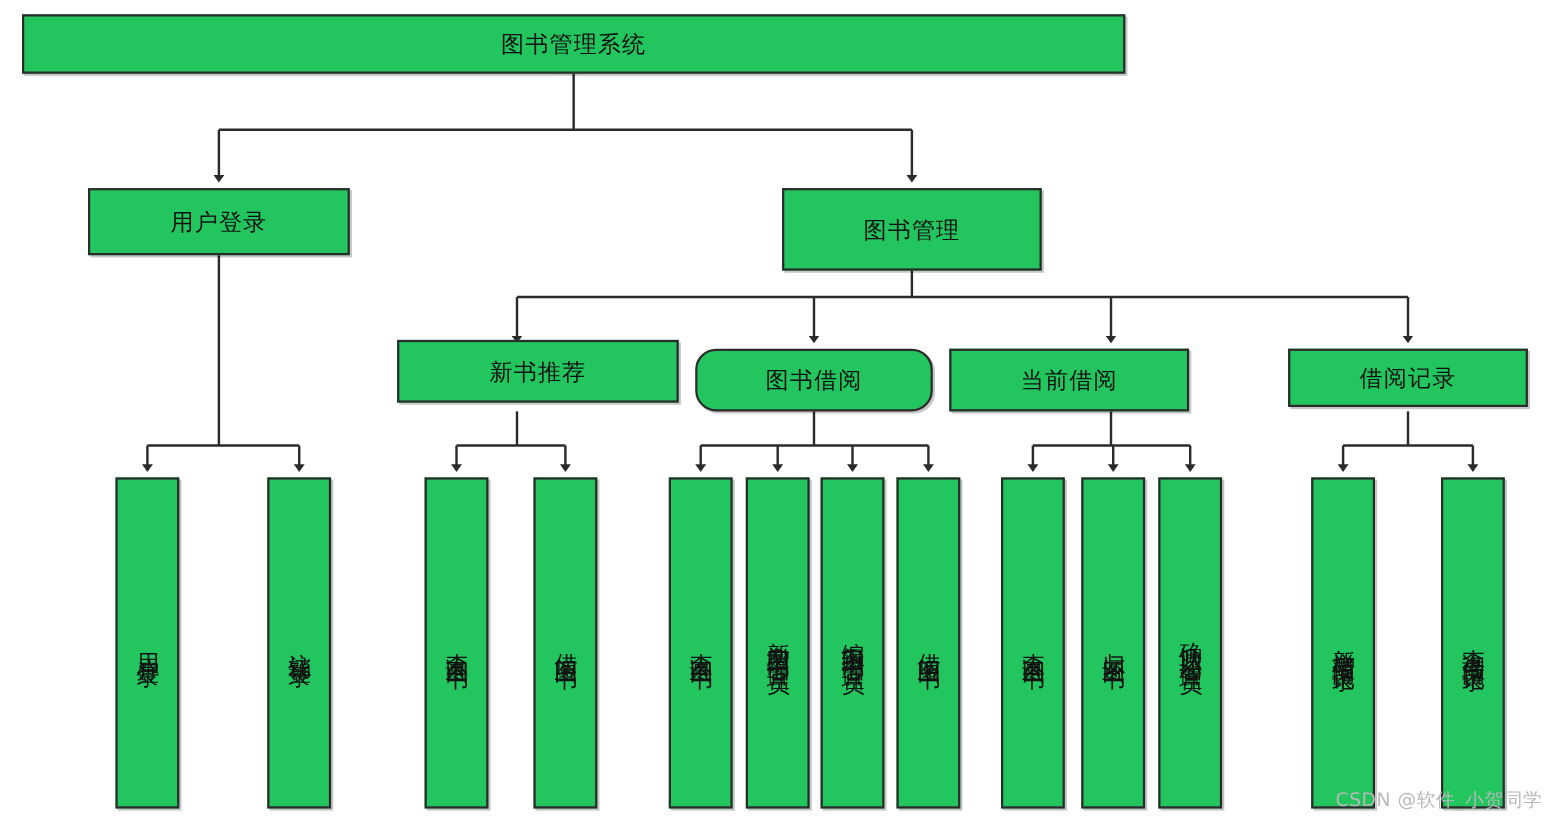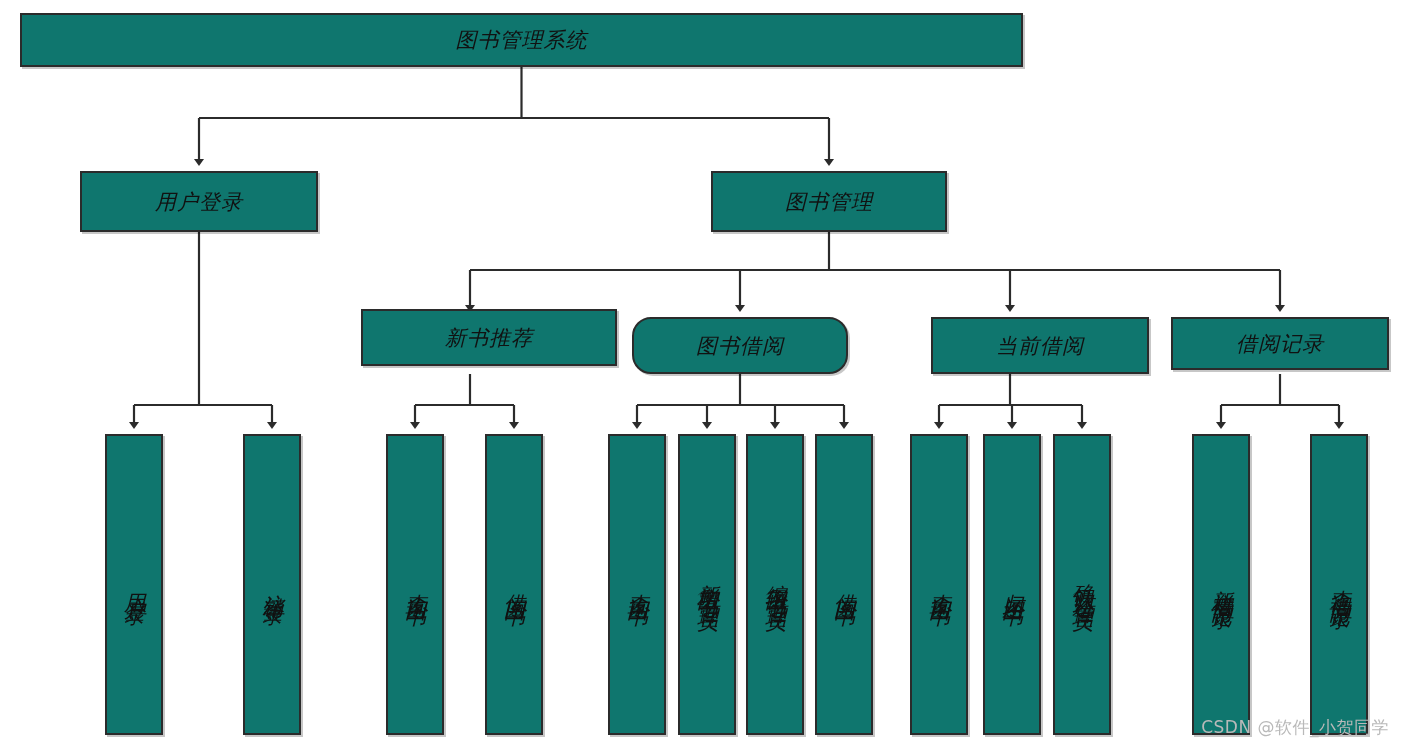--- a/index.html
+++ b/index.html
@@ -21,47 +21,46 @@
     position: absolute;
     left: 0;
     top: 0;
     width: 1405px;
     height: 747px;
     pointer-events: none;
   }
   .node {
     position: absolute;
     box-sizing: border-box;
-    background: #0f766e;
+    background: #22c55e;
     border: 2px solid #2b2b2b;
     box-shadow: 2px 2px 0 rgba(0,0,0,0.22);
     display: flex;
     align-items: center;
     justify-content: center;
     color: #111111;
-    font-style: italic;
   }
   .node.horizontal {
     font-size: 21px;
     letter-spacing: 1px;
   }
   .node.vertical {
     font-size: 21px;
     padding: 6px 0;
   }
   .node.vertical .vtext {
     writing-mode: vertical-rl;
     text-orientation: upright;
     letter-spacing: 4px;
     line-height: 1;
     white-space: nowrap;
   }
   .watermark {
     position: absolute;
-    right: 16px;
+    right: 3px;
     bottom: 8px;
     font-size: 17px;
     color: #b9b9b9;
     letter-spacing: 0.5px;
     white-space: nowrap;
   }
 </style>
 </head>
 <body>
 
@@ -110,30 +109,30 @@
       </g>
   </svg>
 
   <div id="node-layer">
       <div class="node horizontal" style="left: 20px; top: 13px; width: 1003px; height: 54px;">
         <span>图书管理系统</span>
       </div>
       <div class="node horizontal" style="left: 80px; top: 171px; width: 238px; height: 61px;">
         <span>用户登录</span>
       </div>
-      <div class="node horizontal" style="left: 711px; top: 171px; width: 236px; height: 61px;">
+      <div class="node horizontal" style="left: 711px; top: 171px; width: 236px; height: 75px;">
         <span>图书管理</span>
       </div>
       <div class="node horizontal" style="left: 361px; top: 309px; width: 256px; height: 57px;">
         <span>新书推荐</span>
       </div>
       <div class="node horizontal" style="left: 632px; top: 317px; width: 216px; height: 57px; border-radius: 19px;">
         <span>图书借阅</span>
       </div>
-      <div class="node horizontal" style="left: 931px; top: 317px; width: 218px; height: 57px;">
+      <div class="node horizontal" style="left: 863px; top: 317px; width: 218px; height: 57px;">
         <span>当前借阅</span>
       </div>
       <div class="node horizontal" style="left: 1171px; top: 317px; width: 218px; height: 53px;">
         <span>借阅记录</span>
       </div>
       <div class="node vertical" style="left: 105px; top: 434px; width: 58px; height: 301px;">
         <span class="vtext">用户登录</span>
       </div>
       <div class="node vertical" style="left: 243px; top: 434px; width: 58px; height: 301px;">
         <span class="vtext">注销登录</span>

